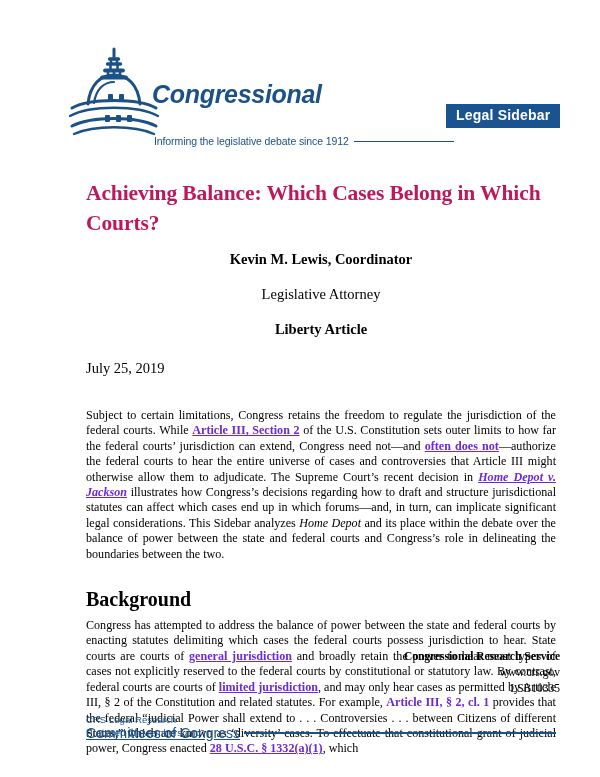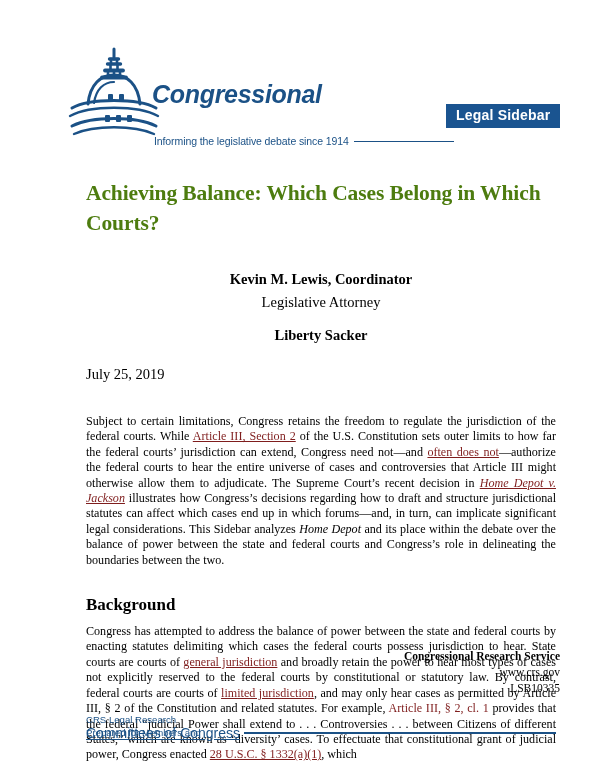--- a/index.html
+++ b/index.html
@@ -106,66 +106,67 @@
     left: 70px;
     top: 178px;
     width: 470px;
   }
 
   .doc-title {
     font-family: "Liberation Serif", "DejaVu Serif", serif;
     font-weight: bold;
     font-size: 21.5px;
     line-height: 30px;
-    margin: 0 0 32px 0;
+    margin: 0 0 12px 0;
     letter-spacing: -0.1px;
-    color: #4d7c0f;
+    color: #be185d;
   }
 
   .author-group {
     margin-bottom: 14px;
     text-align: center;
   }
   .author-name {
     font-weight: bold;
     font-size: 14.5px;
     line-height: 19px;
     margin: 0;
   }
   .author-role {
     font-size: 14.5px;
     line-height: 19px;
-    margin: 4px;
+    margin: 16px;
   }
   .doc-date {
     font-size: 14.5px;
     line-height: 19px;
     margin: 20px 0 0 0;
   }
 
   .body-para {
     font-size: 12.1px;
     line-height: 15.4px;
     text-align: justify;
     margin: 0;
     color: #000;
   }
   .para-gap { margin-top: 26px; }
 
   .section-heading {
     font-family: "Liberation Serif", "DejaVu Serif", serif;
     font-weight: bold;
-    font-size: 17px;
+    font-size: 20px;
     line-height: 20px;
     margin: 27px 0 9px 0;
   }
 
   a.doclink {
-    color: #7f1d1d;
+    color: #6d28d9;
     text-decoration: underline;
+    font-weight: bold;
   }
   a.doclink.italic {
     font-style: italic;
   }
   a.doclink.nounderline {
     text-decoration: none;
   }
   .cite-italic { font-style: italic; }
 
   
@@ -252,39 +253,39 @@
           <rect x="52" y="69" width="5" height="7" rx="1"></rect>
           <rect x="63" y="69" width="5" height="7" rx="1"></rect>
         </g>
       </svg>
 
       <div class="wordmark">
         <div class="wordmark-line">Congressional</div>
       </div>
 
       <div class="tagline-row">
-        <span class="tagline">Informing the legislative debate since 1914</span>
+        <span class="tagline">Informing the legislative debate since 1912</span>
         <span class="tagline-rule"></span>
       </div>
     </div>
 
     <div class="sidebar-badge">Legal Sidebar</div>
   </div>
 
   <div class="content">
 
     <h1 class="doc-title">Achieving Balance: Which Cases Belong in Which Courts?</h1>
 
     <div class="author-group">
       <p class="author-name">Kevin M. Lewis, Coordinator</p>
       <p class="author-role">Legislative Attorney</p>
     </div>
 
     <div class="author-group">
-      <p class="author-name">Liberty Sacker</p>
+      <p class="author-name">Liberty Article</p>
     </div>
 
     <p class="doc-date">July 25, 2019</p>
 
     <p class="body-para para-gap" style="margin-top:30px;"><span>Subject to certain limitations, Congress retains the freedom to regulate the jurisdiction of the federal courts. While </span><a class="doclink" href="#">Article III, Section 2</a><span> of the U.S. Constitution sets outer limits to how far the federal courts’ jurisdiction can extend, Congress need not—and </span><a class="doclink" href="#">often does not</a><span>—authorize the federal courts to hear the entire universe of cases and controversies that Article III might otherwise allow them to adjudicate. The Supreme Court’s recent decision in </span><a class="doclink italic" href="#">Home Depot v. Jackson</a><span> illustrates how Congress’s decisions regarding how to draft and structure jurisdictional statutes can affect which cases end up in which forums—and, in turn, can implicate significant legal considerations. This Sidebar analyzes </span><span class="cite-italic">Home Depot</span><span> and its place within the debate over the balance of power between the state and federal courts and Congress’s role in delineating the boundaries between the two.</span></p>
 
     <h2 class="section-heading">Background</h2>
 
     <p class="body-para"><span>Congress has attempted to address the balance of power between the state and federal courts by enacting statutes delimiting which cases the federal courts possess jurisdiction to hear. State courts are courts of </span><a class="doclink" href="#">general jurisdiction</a><span> and broadly retain the power to hear most types of cases not explicitly reserved to the federal courts by constitutional or statutory law. By contrast, federal courts are courts of </span><a class="doclink" href="#">limited jurisdiction</a><span>, and may only hear cases as permitted by Article III, § 2 of the Constitution and related statutes. For example, </span><a class="doclink nounderline" href="#">Article III, § 2, cl. 1</a><span> provides that the federal “judicial Power shall extend to . . . Controversies . . . between Citizens of different States,” which are known as ‘diversity’ cases. To effectuate that constitutional grant of judicial power, Congress enacted </span><a class="doclink" href="#">28 U.S.C. § 1332(a)(1)</a><span>, which</span></p>
   </div>

